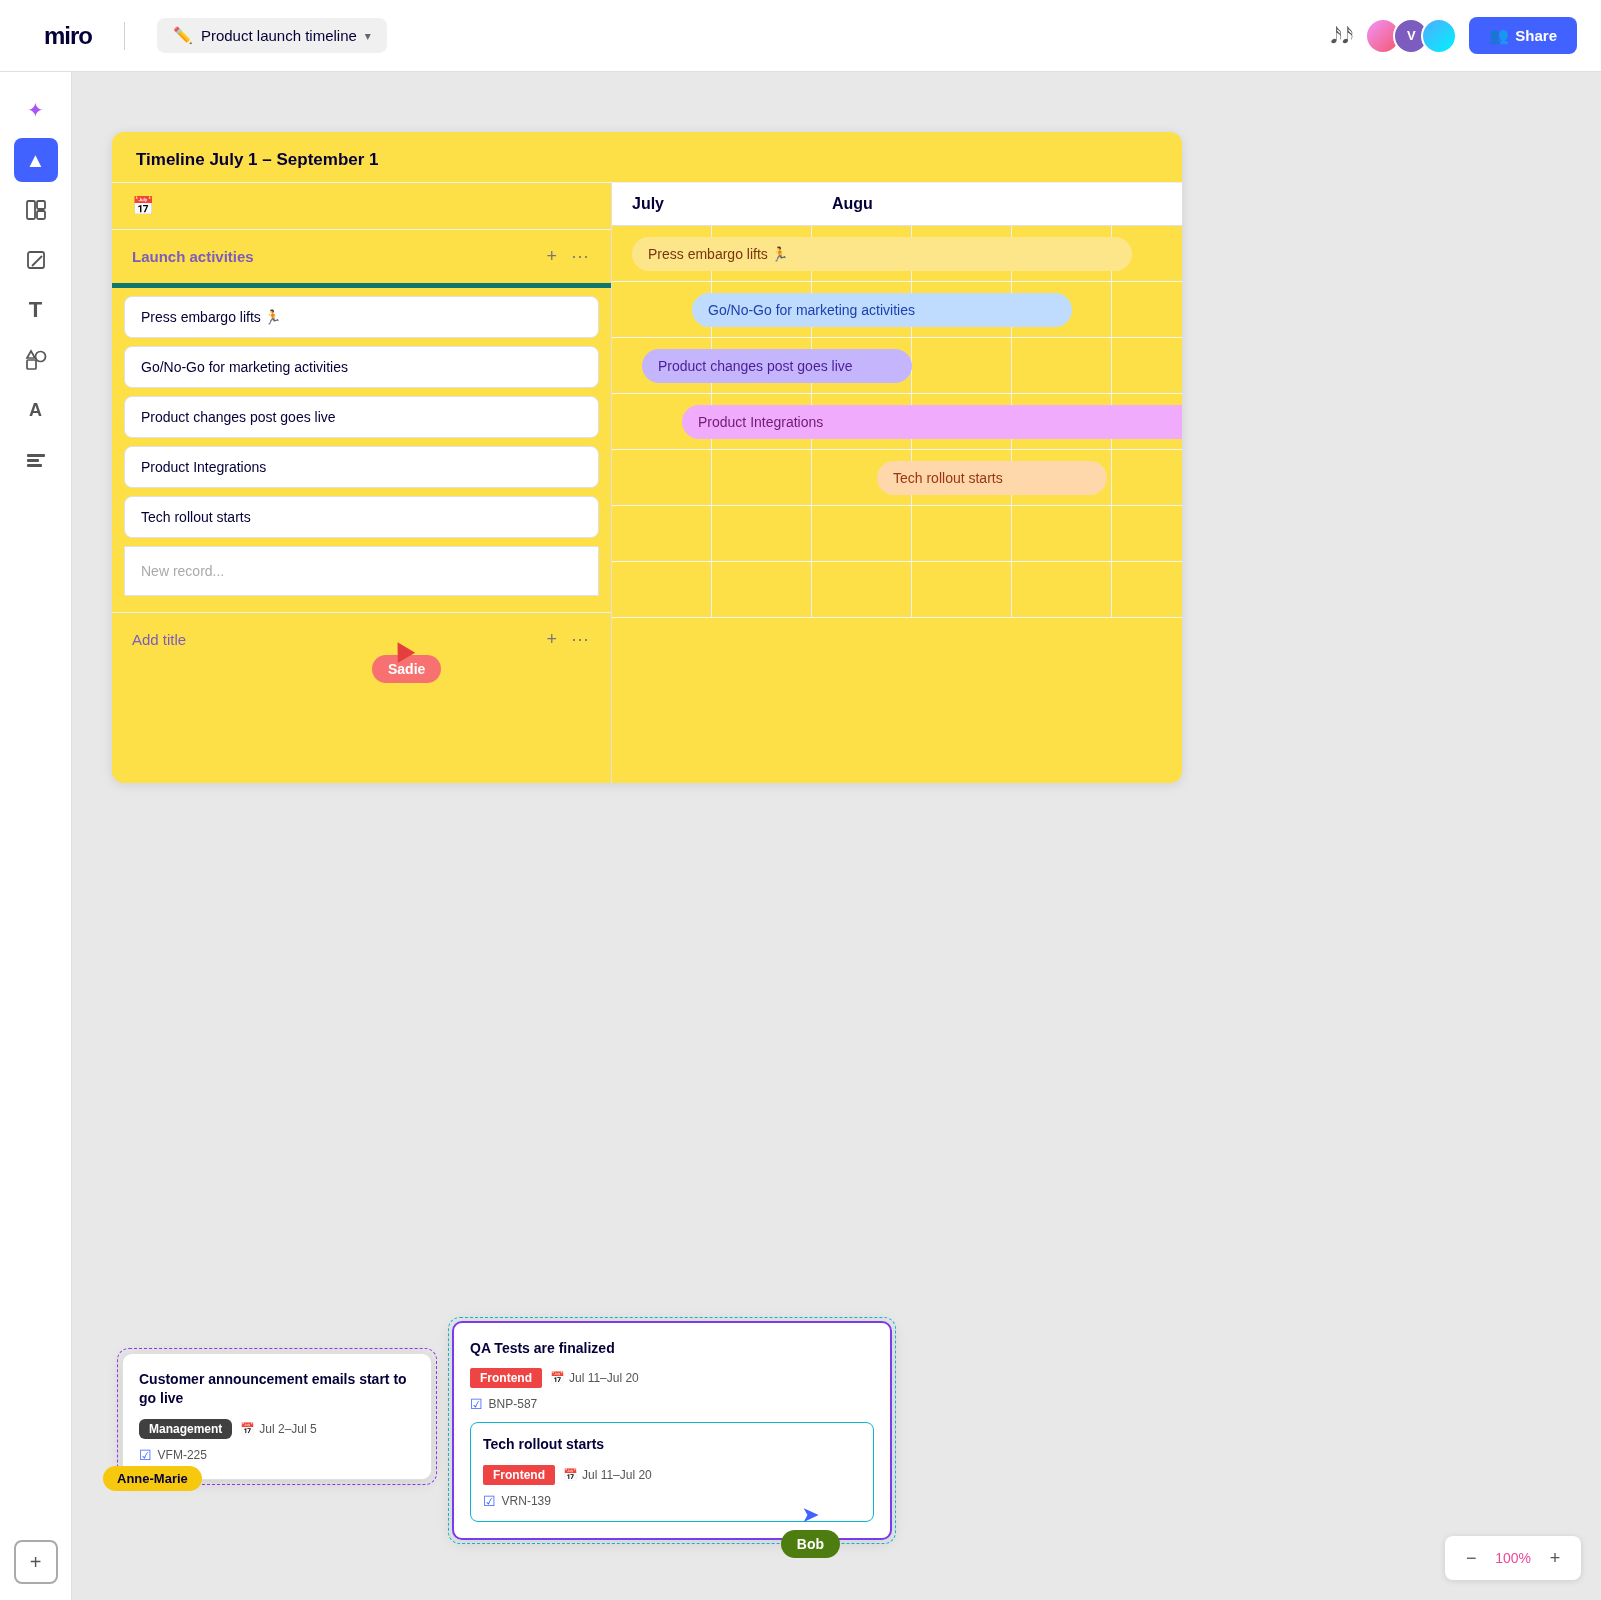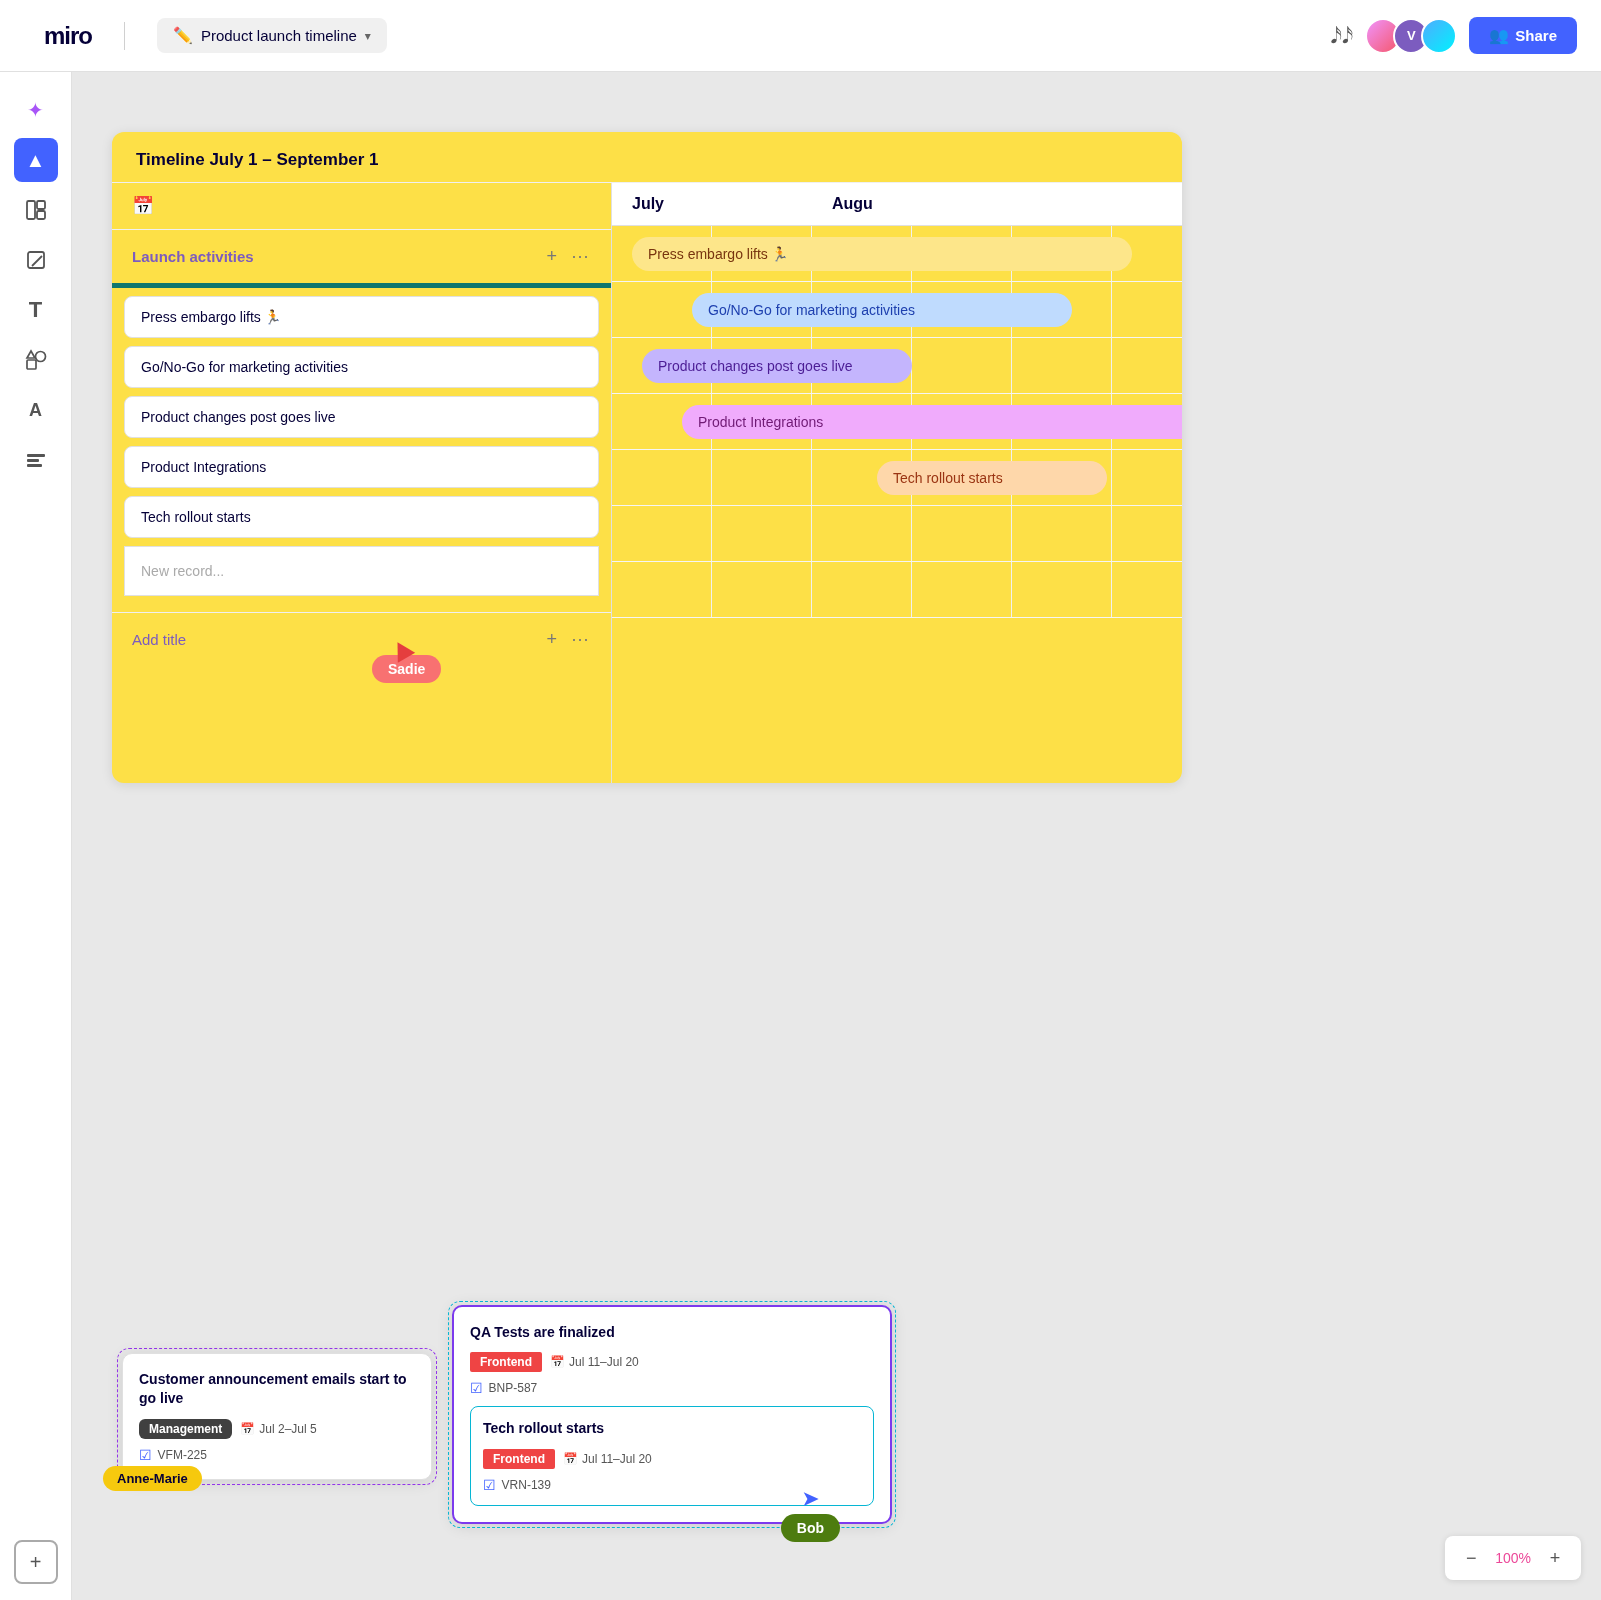--- a/index.html
+++ b/index.html
@@ -491,21 +491,21 @@
         <span>Jul 2–Jul 5</span>
       </span>
     </div>
     <div class="card-ticket">
       <span class="checkbox-icon">☑</span>
       <span>VFM-225</span>
     </div>
     <div class="cursor-label-yellow">Anne-Marie</div>
   </div>
 
-  <div class="card-qa" style="position:absolute;bottom:76px;left:380px;width:440px;">
+  <div class="card-qa" style="position:absolute;bottom:60px;left:380px;width:440px;">
     <div class="card-selection-border"></div>
     <div class="card-title">QA Tests are finalized</div>
     <div class="card-meta">
       <span class="card-tag-frontend">Frontend</span>
       <span class="card-date">
         <span>📅</span>
         <span>Jul 11–Jul 20</span>
       </span>
     </div>
     <div class="card-ticket">

